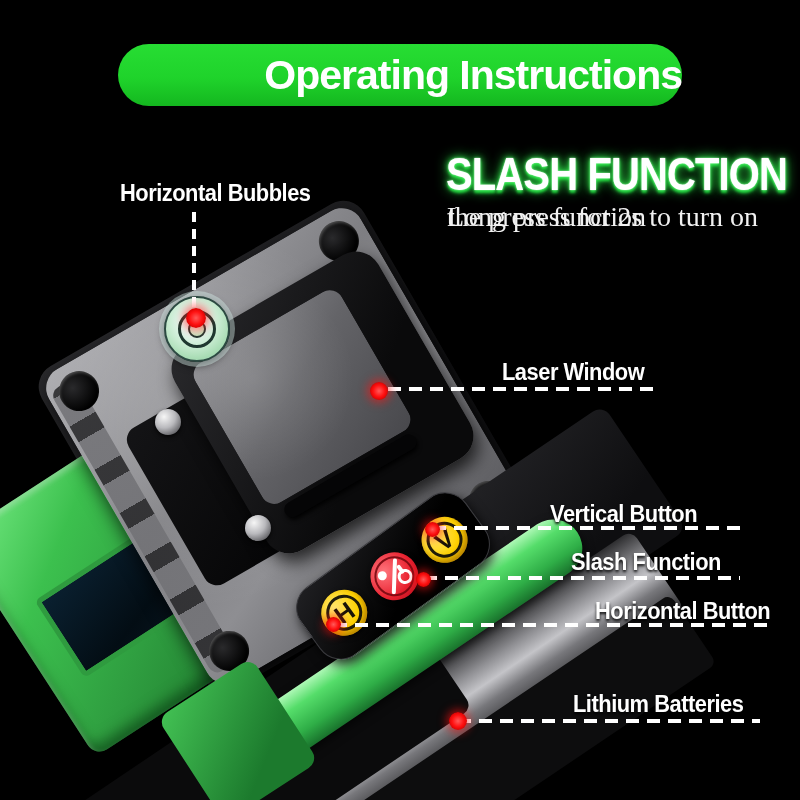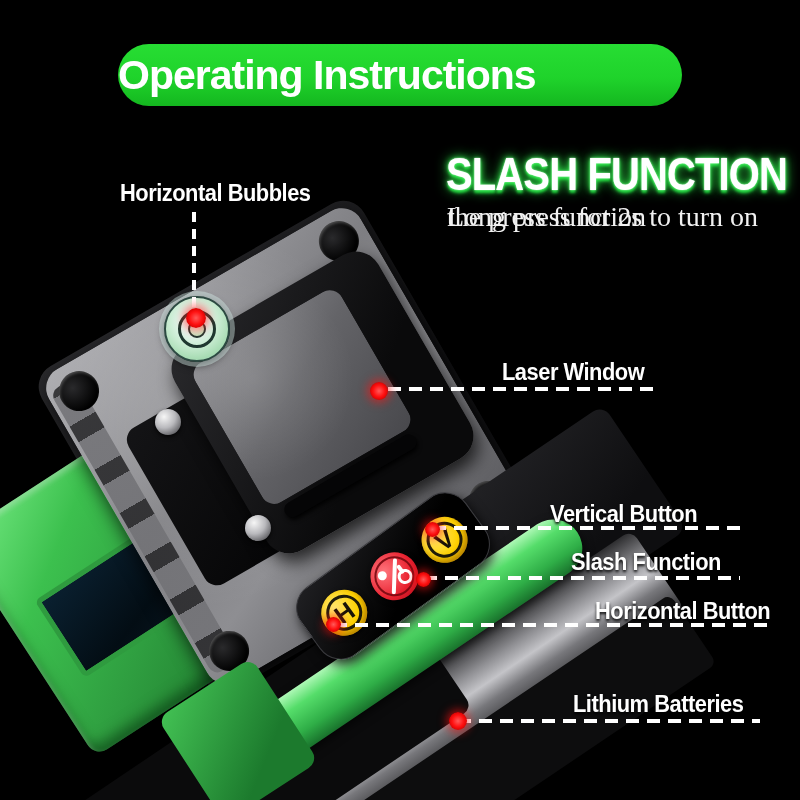--- a/index.html
+++ b/index.html
@@ -3,21 +3,21 @@
 <meta charset="utf-8">
 <style>
   html,body{margin:0;padding:0;background:#000;}
   #stage{position:relative;width:800px;height:800px;background:#000;overflow:hidden;
          font-family:"Liberation Sans", sans-serif;}
   #stage *{position:absolute;box-sizing:border-box;}
 
   
   .banner{left:118px;top:44px;width:564px;height:62px;border-radius:31px;
           background:linear-gradient(180deg,#27dd33 0%,var(--banner-green,#1fd32b) 55%,#14b71f 100%);}
-  .banner-label{position:static;display:block;width:100%;height:62px;line-height:63px;text-align:left;
+  .banner-label{position:static;display:block;width:100%;height:62px;line-height:63px;text-align:right;
           color:#fff;font-size:41px;font-weight:bold;letter-spacing:-1px;}
 
   
   .slash-title{left:446px;top:146px;color:#fff;font-size:47px;font-weight:bold;letter-spacing:-1px;
           transform:scaleX(.85);transform-origin:left top;white-space:nowrap;
           text-shadow:0 0 2px #baffc4,0 0 7px var(--glow-green,#2ee84a),0 0 14px var(--glow-green,#2ee84a),0 3px 3px rgba(25,200,55,.95);}
   .slash-desc{left:447px;top:200px;width:330px;color:#f1f1f1;
           font-family:"Liberation Serif", serif;font-size:28px;line-height:1.2;}
   .slash-desc span{position:static;display:block;}
 

